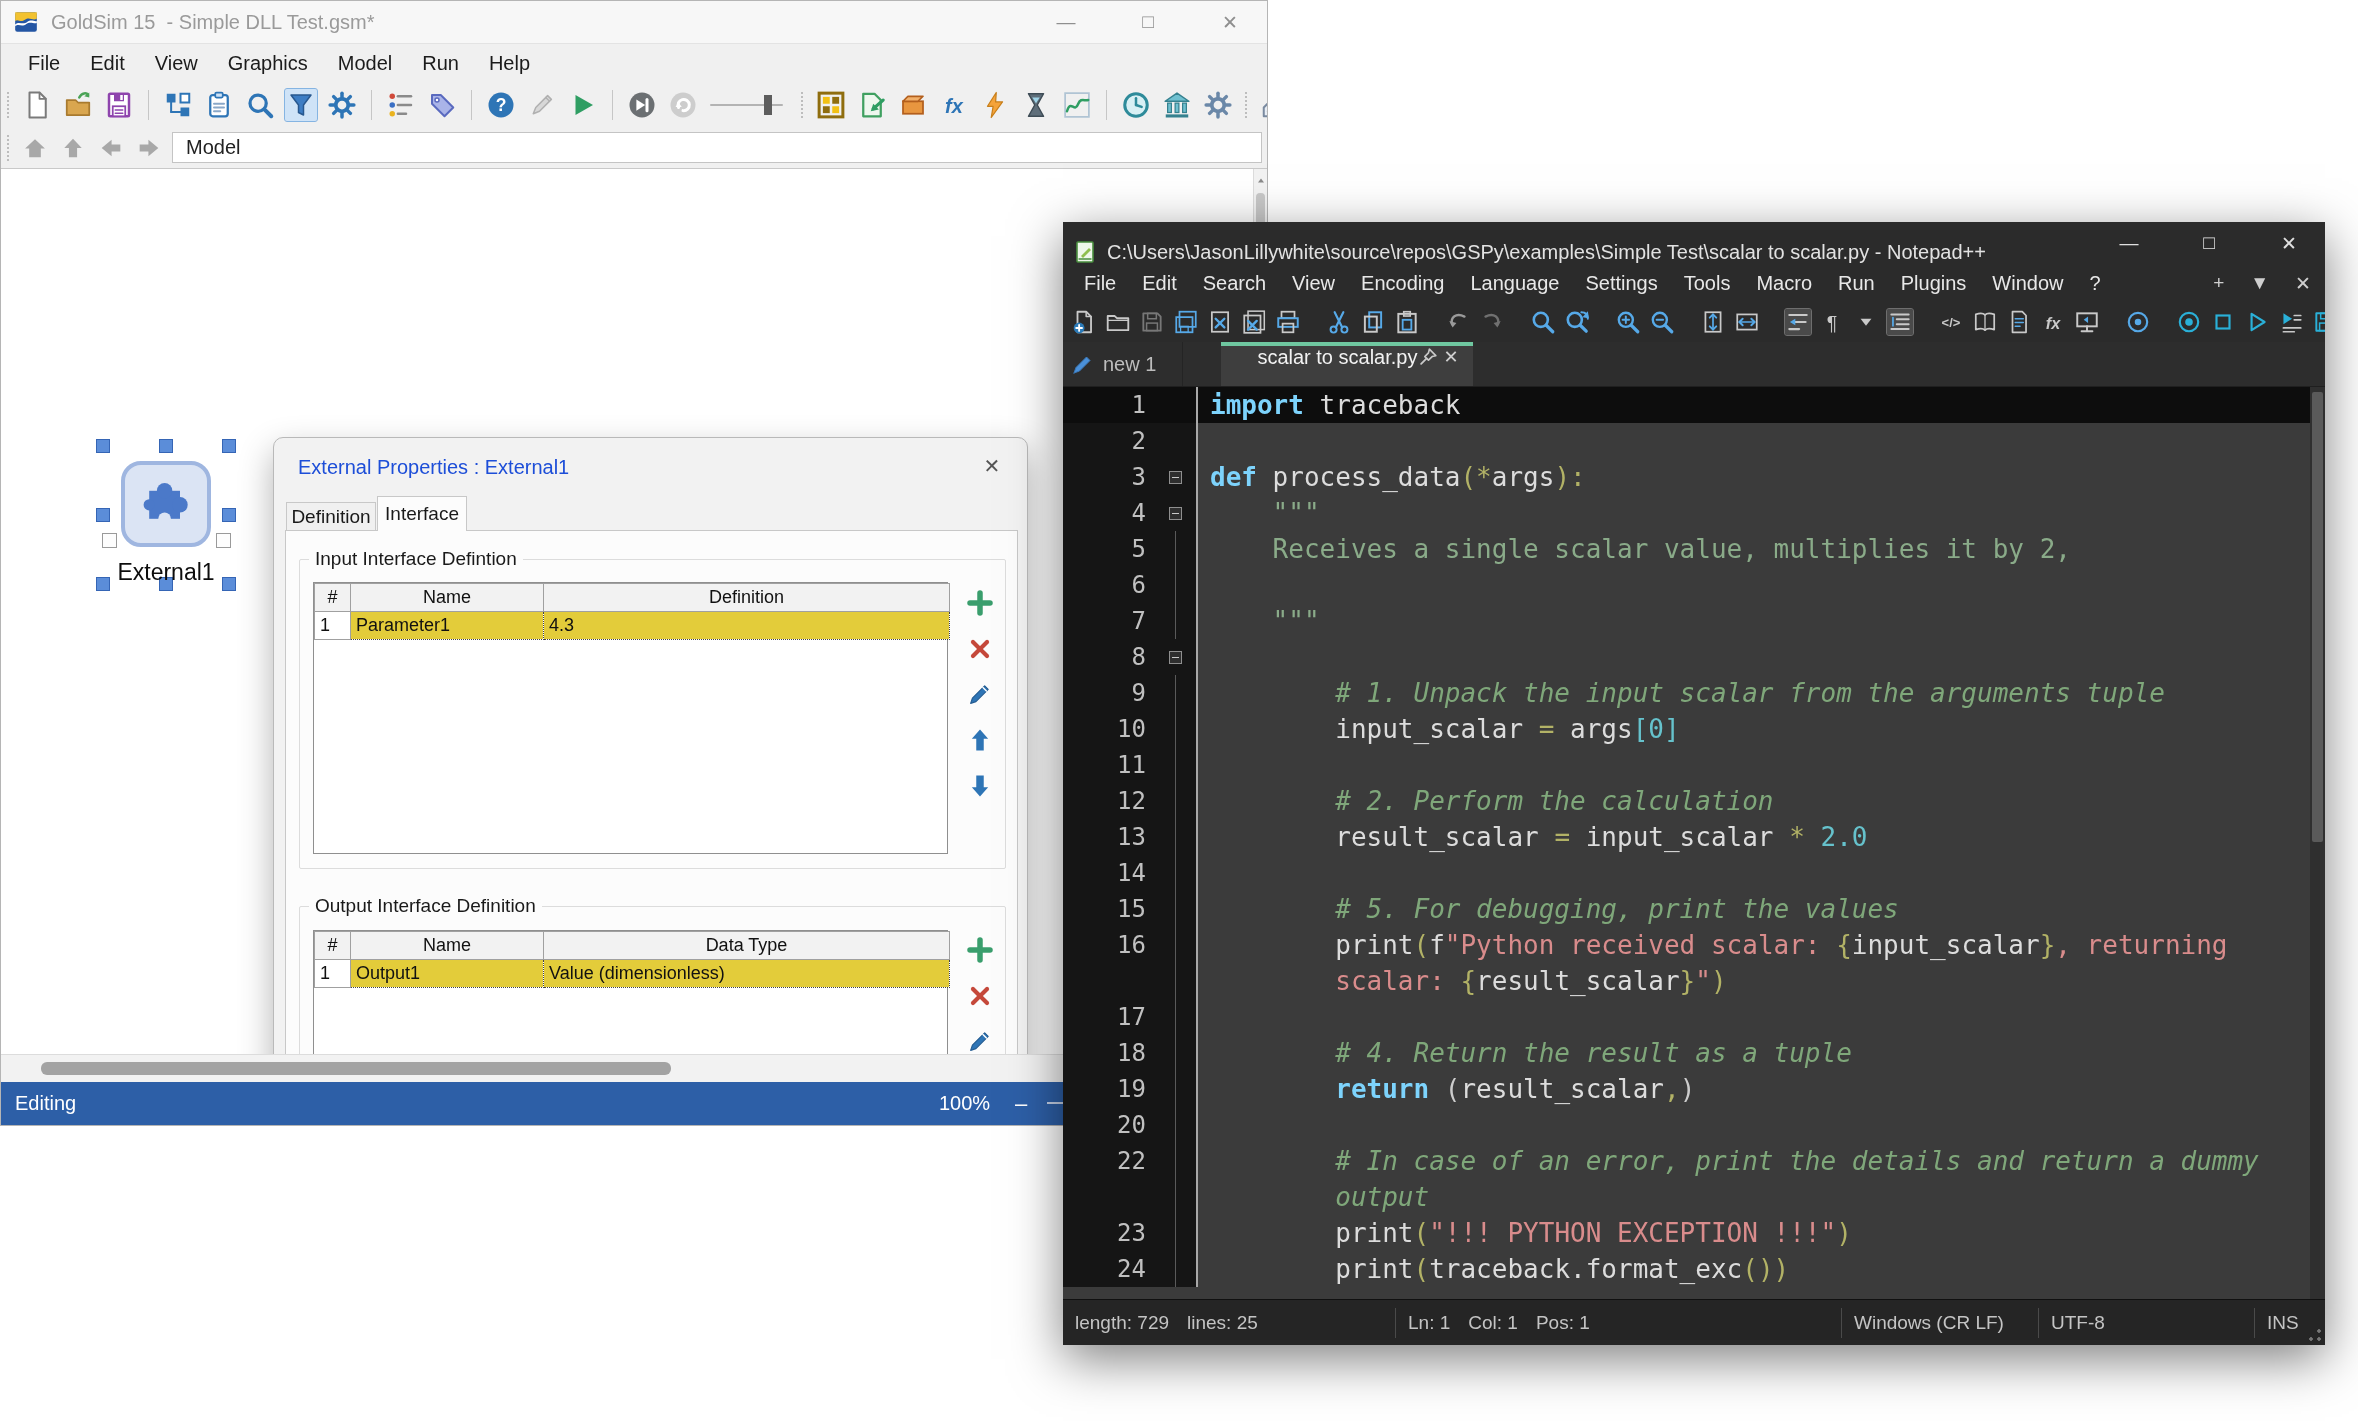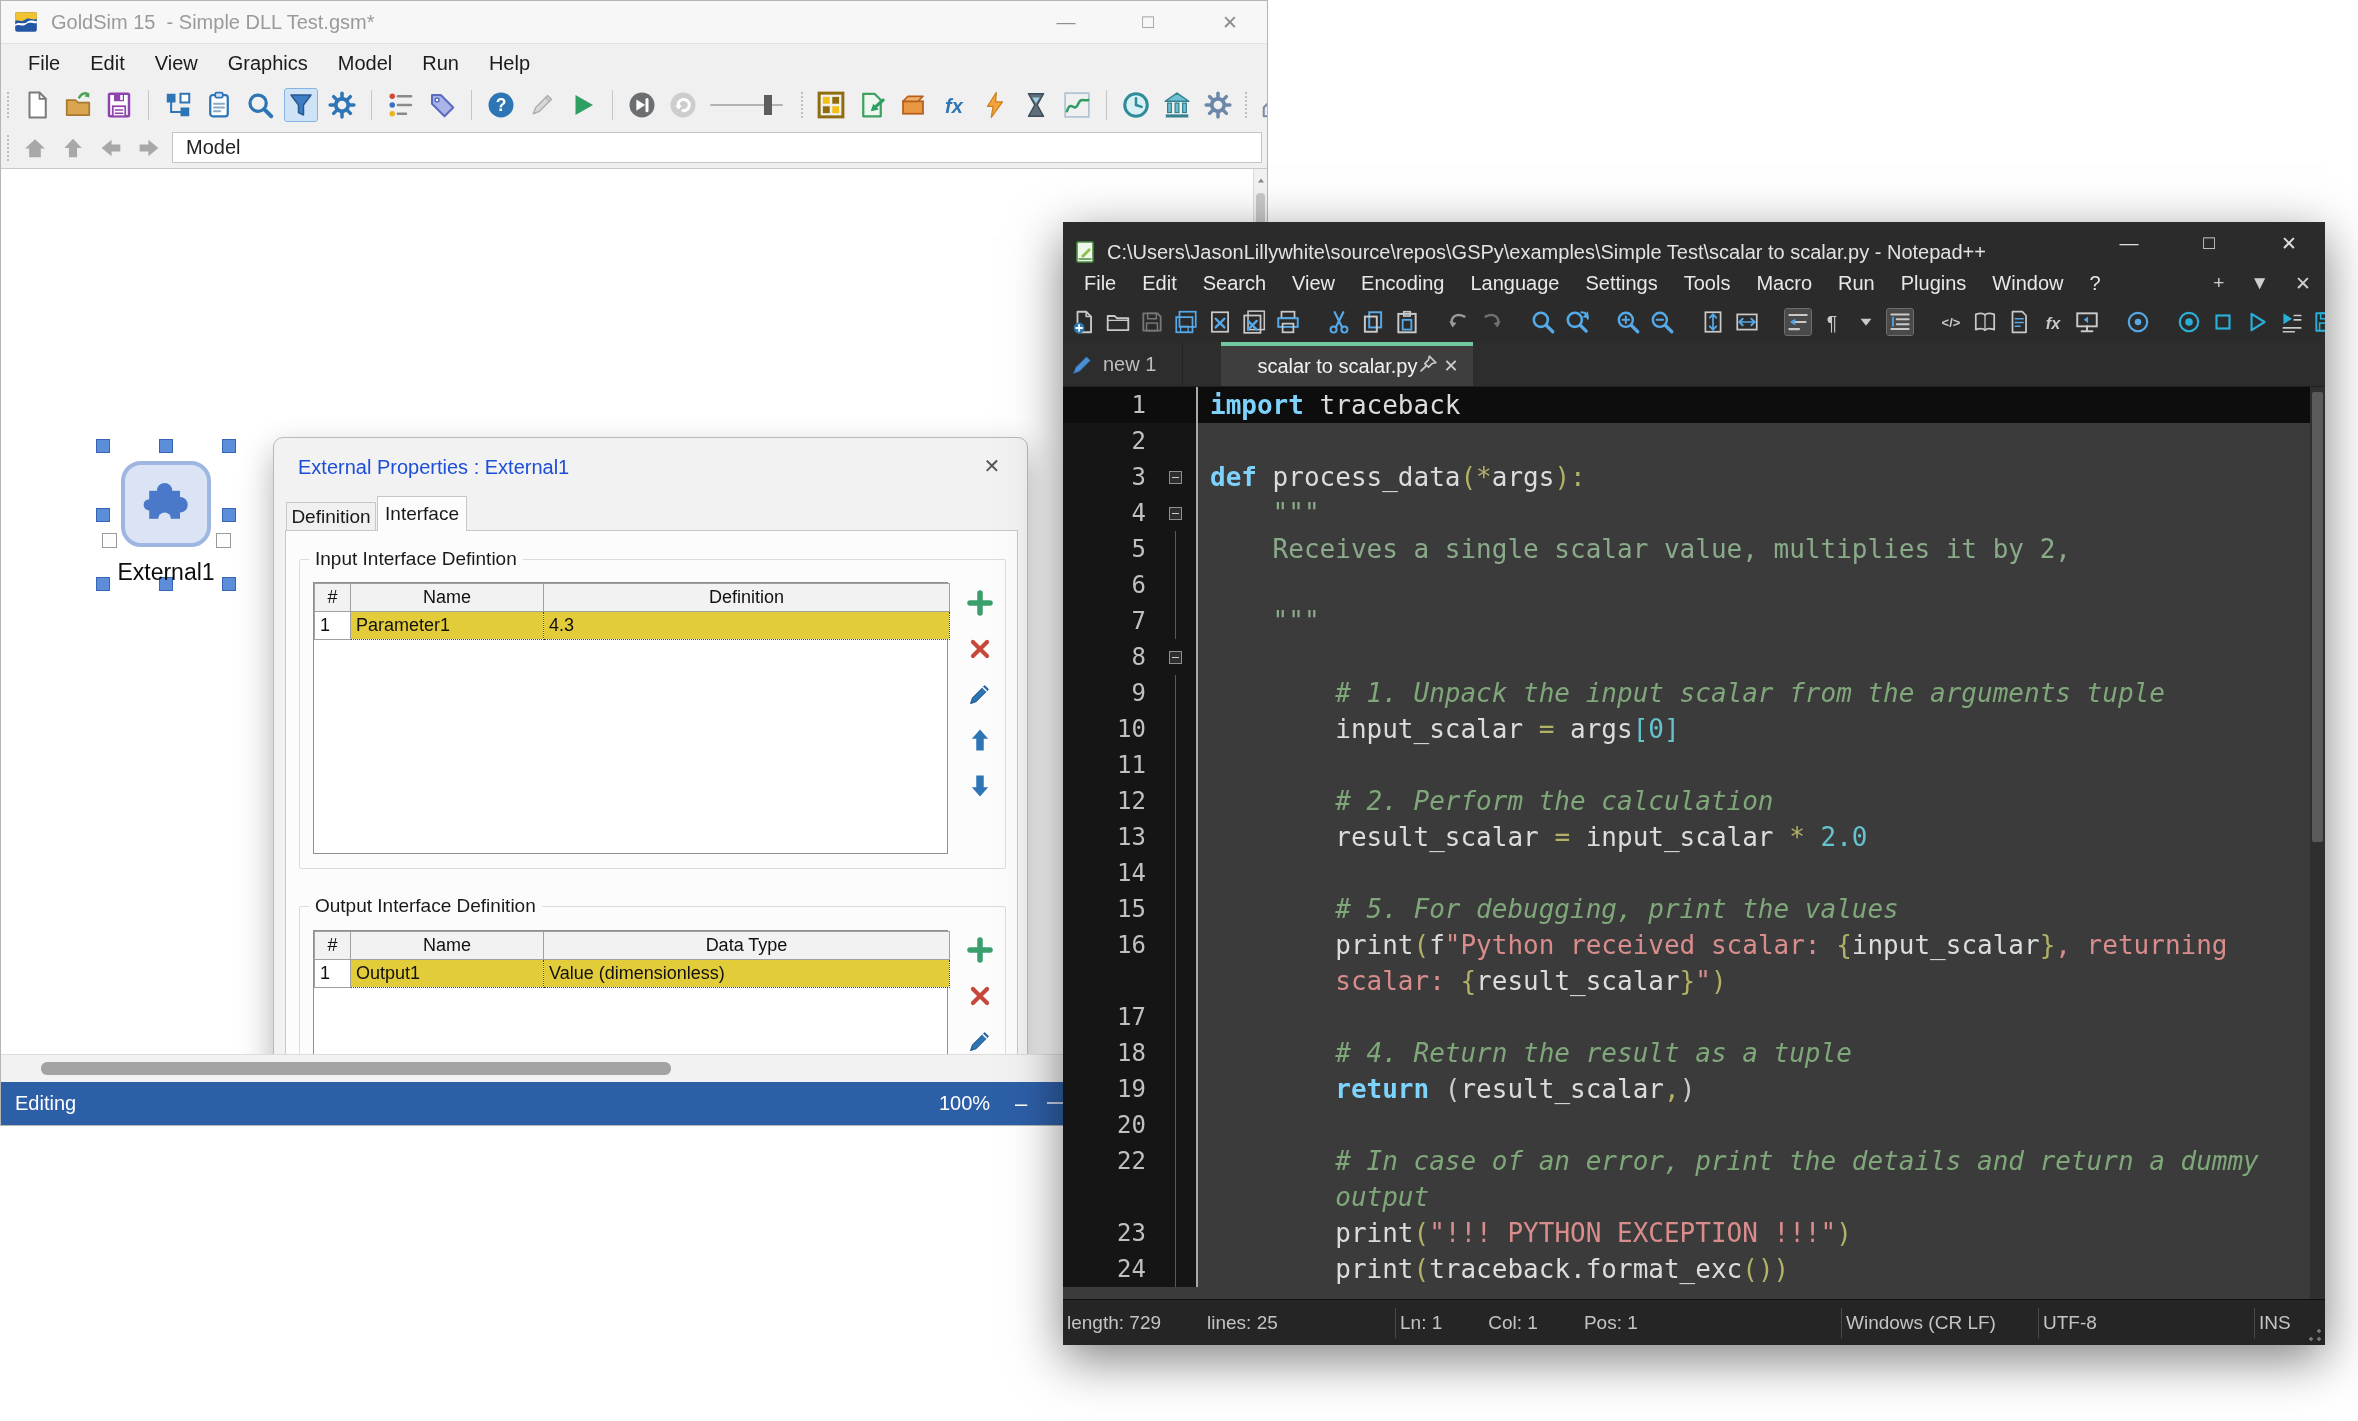--- a/index.html
+++ b/index.html
@@ -76,21 +76,21 @@
   .npp-menubar{position:absolute;top:42px;left:0;right:0;height:38px;display:flex;align-items:center;padding-left:8px;font-size:20px;color:#e8e8e8}
   .npp-menu-item{padding:0 13px}
   .npp-menu-extra{position:absolute;top:42px;right:14px;height:38px;display:flex;align-items:center;gap:26px;color:#cfcfcf;font-size:19px}
   .npp-toolbar{position:absolute;top:80px;left:0;right:0;height:40px;display:flex;align-items:center;padding-left:8px;gap:8px}
   .ntico{width:26px;height:26px;display:flex;align-items:center;justify-content:center;flex:0 0 auto}
   .ntico.pressed{background:#4a4a4a;outline:1px solid #6e6e6e;border-radius:2px}
   .tgapn{width:9px;flex:0 0 auto}
   .npp-tabbar{position:absolute;top:120px;left:0;right:0;height:45px;background:#2d2d2d;border-bottom:1px solid #1f1f1f;display:flex;align-items:stretch}
   .tab-pencil{width:26px;height:26px;margin:10px 4px 0 8px}
   .tab1{display:flex;align-items:center;color:#bdbdbd;font-size:20px;padding:0 26px 0 2px;border-right:1px solid #242424}
-  .tab2{display:flex;align-items:center;color:#f2f2f2;font-size:20px;background:#3e3e3e;border-top:4px solid #6fc7a0;padding:0 14px 0 36px;margin-left:38px}
+  .tab2{display:flex;align-items:flex-start;color:#f2f2f2;font-size:20px;background:#3e3e3e;border-top:4px solid #6fc7a0;padding:0 14px 0 36px;margin-left:38px}
   .tab2 .tclose{color:#cfcfcf;font-size:18px;margin-left:4px}
   .npp-editor{position:absolute;top:165px;left:0;width:1247px;height:912px;background:#3b3b3b;overflow:hidden}
   .npp-scroll{position:absolute;top:165px;right:0;width:15px;height:912px;background:#2f2f2f}
   .npp-sthumb{position:absolute;left:2px;top:5px;width:11px;height:450px;background:#5a5a5a;border-radius:2px}
   .crow{display:flex;height:36px;line-height:36px;font-family:"DejaVu Sans Mono",monospace}
   .crow .lnum{width:133px;background:#151515;display:flex;flex:0 0 auto}
   .crow .num{flex:1;text-align:right;padding-right:8px;font-size:24px;color:#c0c0c0}
   .crow .foldc{width:42px;display:flex;align-items:center;justify-content:center}
   .crow .sepl{width:2px;background:#a8a8a8;flex:0 0 auto}
   .crow .ct{flex:1;font-size:26px;white-space:pre;padding-left:12px;overflow:hidden}
@@ -101,21 +101,21 @@
   .foldline{width:1px;height:36px;background:#5a5a5a}
   .kw{color:#7dd3fc;font-weight:bold}
   .id{color:#dcdcdc}
   .cm{color:#7fa77a;font-style:italic}
   .doc{color:#8aab89}
   .st{color:#d98c8c}
   .nu{color:#66c2cc}
   .op{color:#b2b266}
   .pn{color:#cccccc}
   .npp-statusbar{position:absolute;left:0;right:0;bottom:0;height:46px;background:#252525;border-top:1px solid #101010;display:flex;align-items:center;color:#c4c4c4;font-size:19px}
-  .nss{display:flex;align-items:center;gap:46px;padding-left:4px;height:100%}
+  .nss{display:flex;align-items:center;gap:18px;padding-left:12px;height:100%}
   .nsd{width:1px;height:30px;background:#4a4a4a;flex:0 0 auto}
   .npp-grip{position:absolute;right:3px;bottom:3px;width:14px;height:14px;
     background-image:radial-gradient(circle at 3px 11px,#777 1.5px,transparent 2px),radial-gradient(circle at 11px 11px,#777 1.5px,transparent 2px),radial-gradient(circle at 11px 3px,#777 1.5px,transparent 2px)}
 </style>
 </head>
 <body>
 
 <div class="gs-window">
   <div class="gs-titlebar">
     <span class="gs-logo" id="gs-logo"><svg width="26" height="26" viewBox="0 0 24 24">

